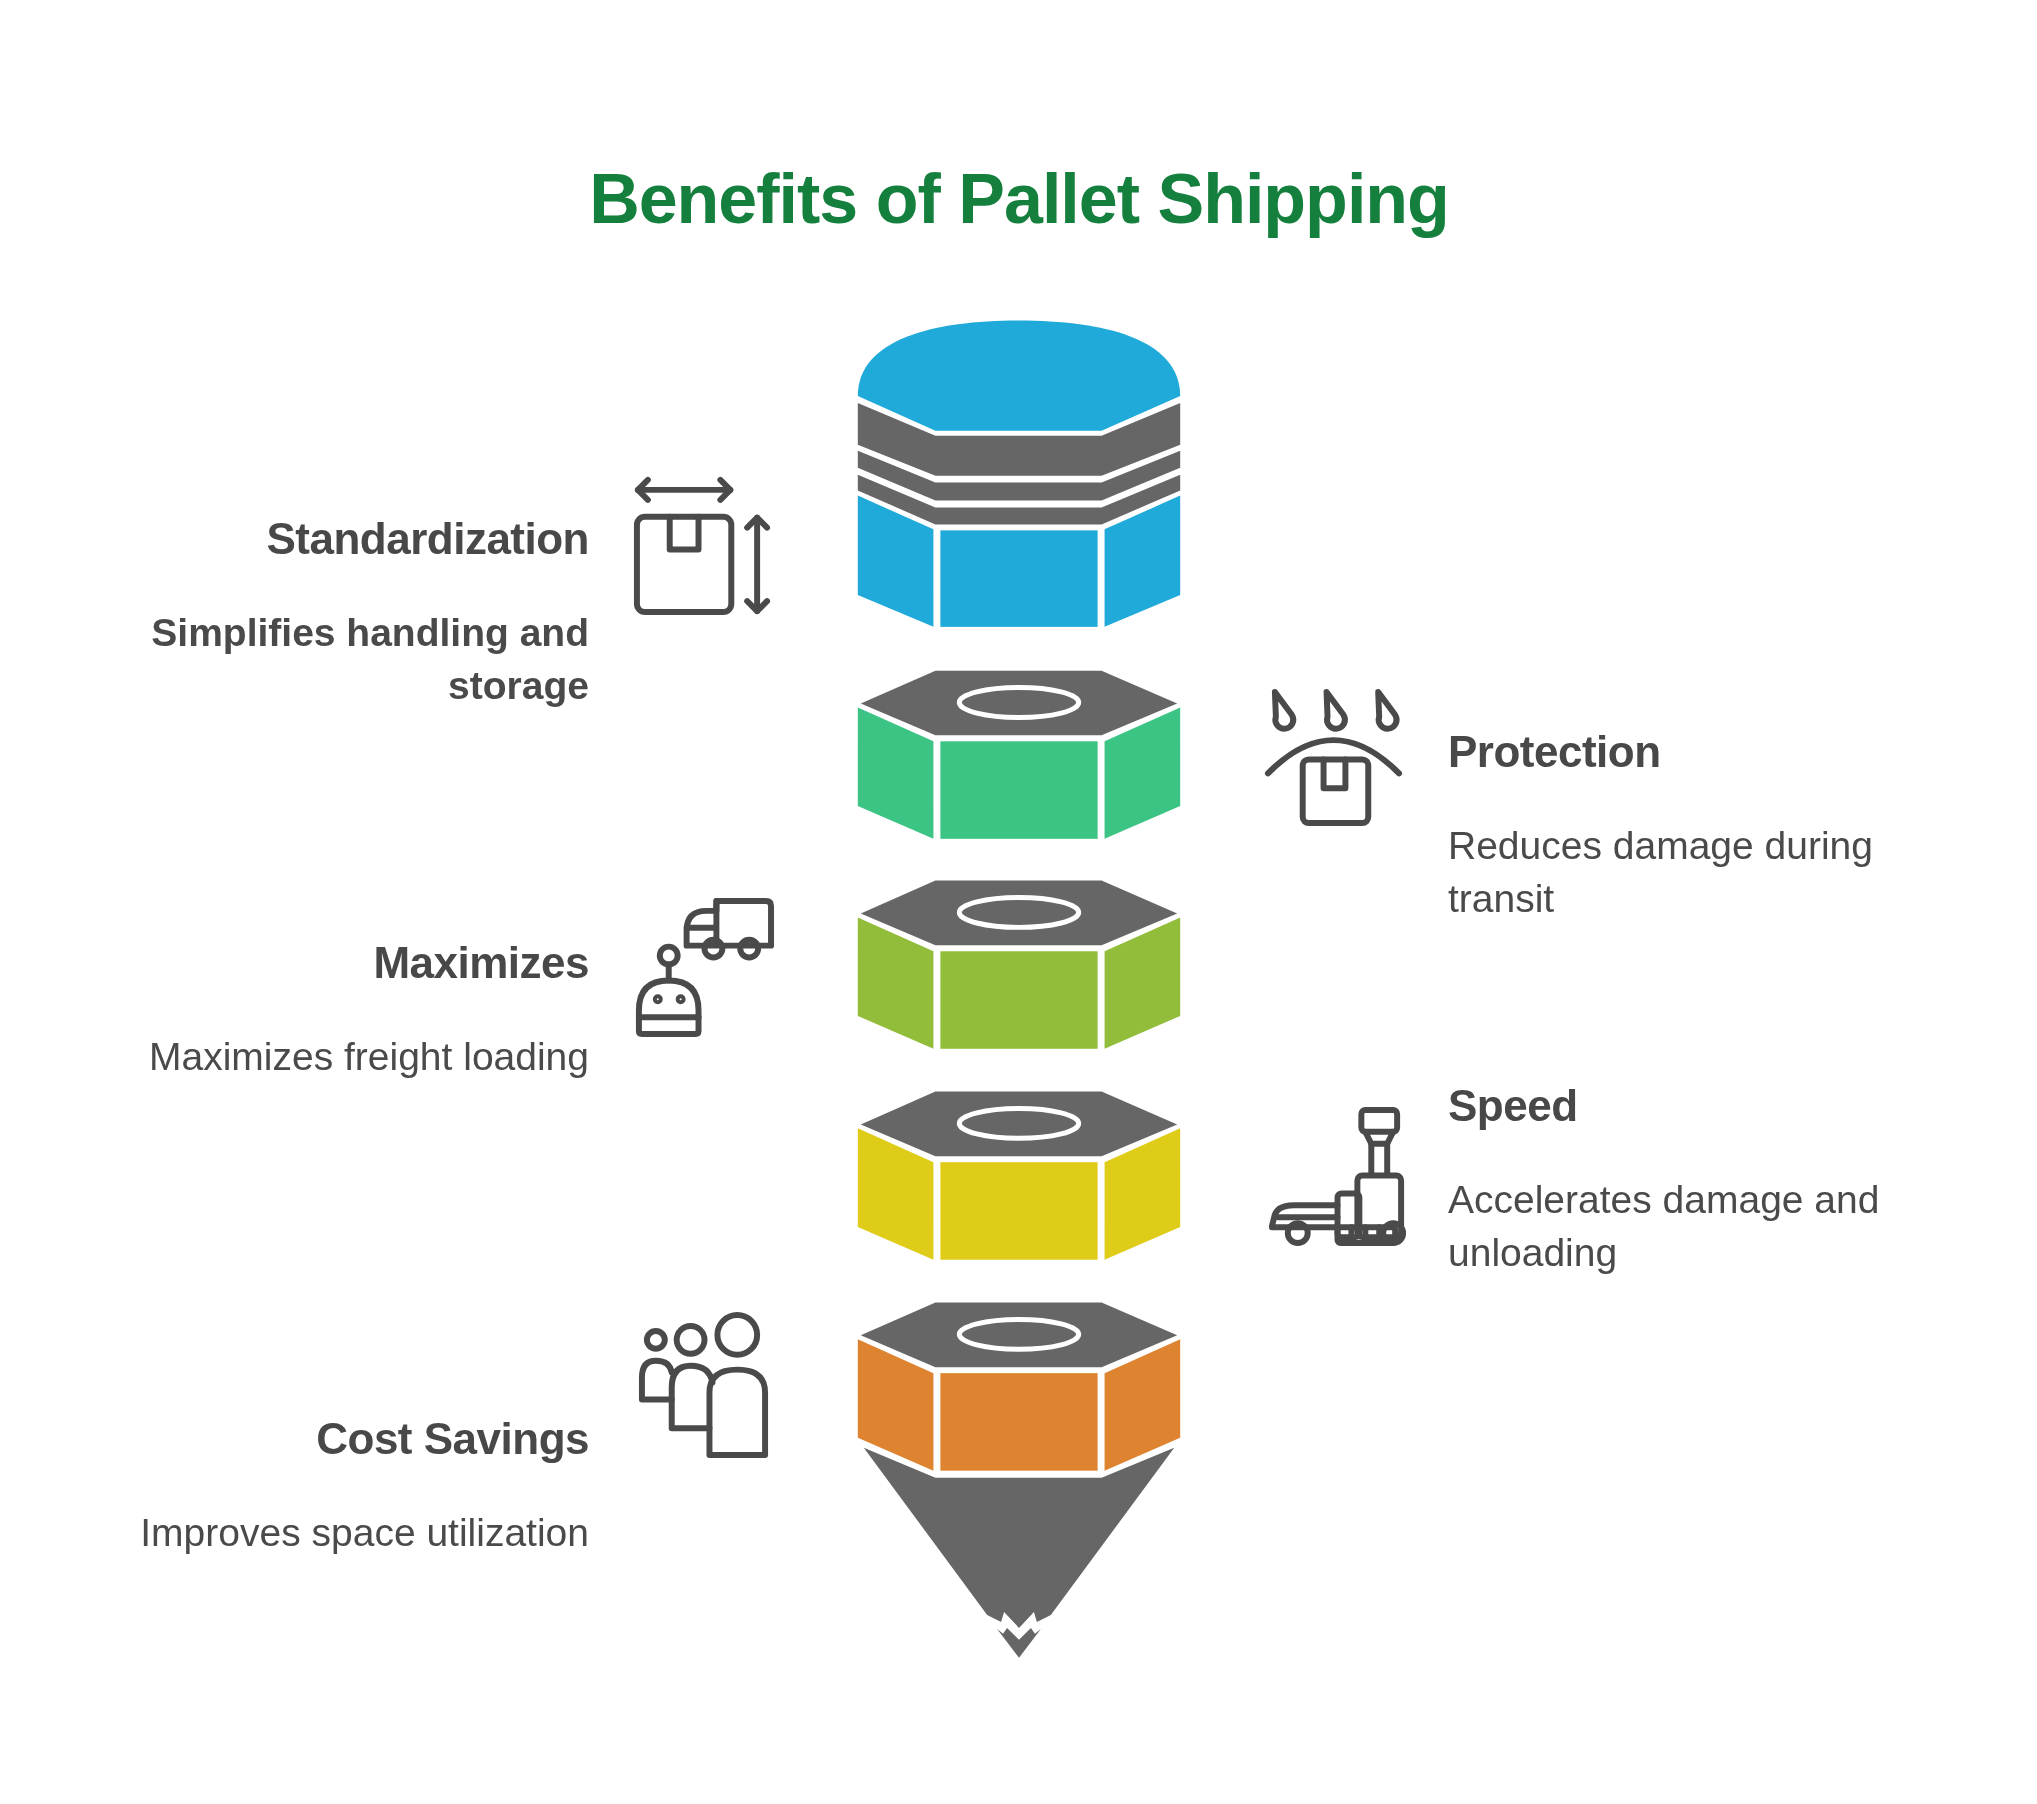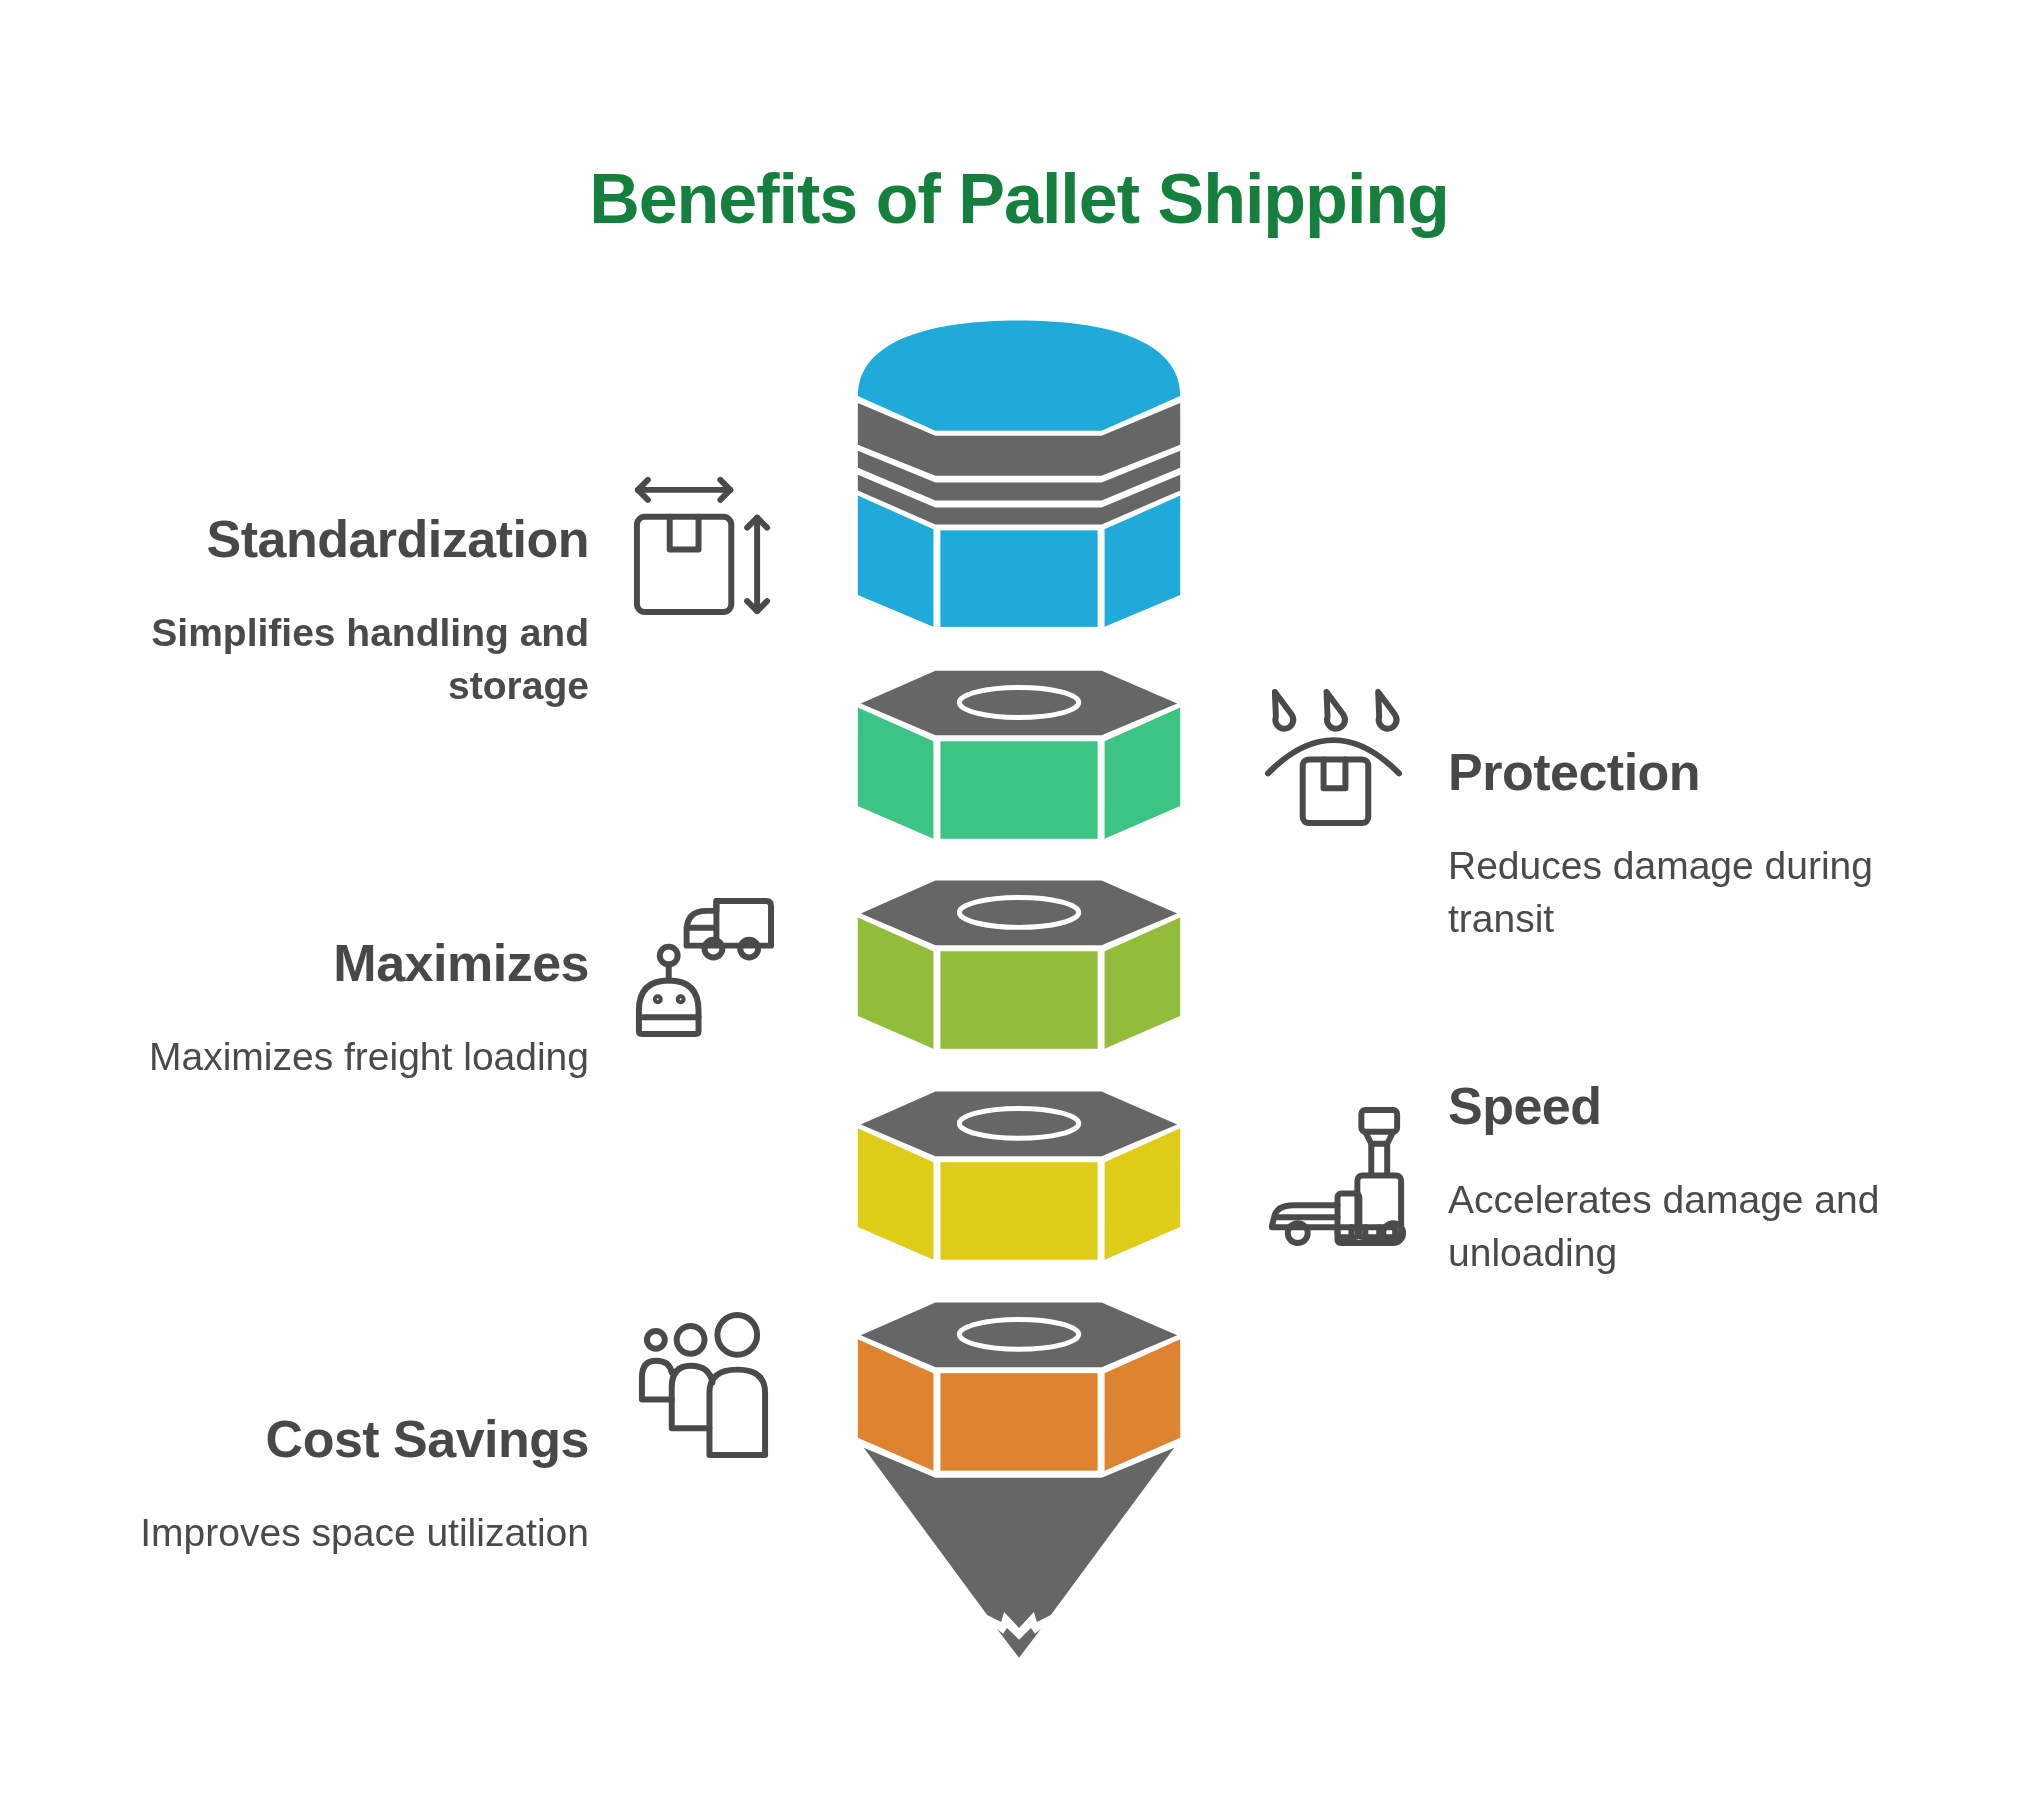--- a/index.html
+++ b/index.html
@@ -3,21 +3,21 @@
 <meta charset="utf-8">
 <style>
   html, body { margin: 0; padding: 0; background: #ffffff; }
   body { width: 2038px; height: 1805px; position: relative; overflow: hidden;
          font-family: "Liberation Sans", "DejaVu Sans", sans-serif; color: #484848; }
   .title { position: absolute; left: 0; width: 2038px; top: 157px; text-align: center;
            font-size: 70px; font-weight: bold; letter-spacing: -1px; color: #15803d; line-height: 84px; }
   .item { position: absolute; width: 557px; }
   .item.left { text-align: right; }
   .item.right { text-align: left; }
-  .item h2 { margin: 0; font-size: 52px; font-weight: bold; line-height: 66px; letter-spacing: -0.5px; color: #484848; }
+  .item h2 { margin: 0; font-size: 44px; font-weight: bold; line-height: 66px; letter-spacing: -0.5px; color: #484848; }
   .item p { margin: 34px 0 0 0; font-size: 39px; line-height: 53px; color: #4a4a4a; font-weight: normal; }
   svg.stack { position: absolute; left: 0; top: 0; }
   svg.icon { position: absolute; overflow: visible; }
   svg.icon * { fill: none; stroke-width: 6; stroke-linecap: round; stroke-linejoin: round; }
 </style>
 </head>
 <body>
 
 <div class="title">Benefits of Pallet Shipping</div>
 
@@ -78,21 +78,21 @@
     <polyline points="651,482 641,492 651,502"></polyline>
     <polyline points="724,482 734,492 724,502"></polyline>
     <rect x="640" y="519" width="95" height="96" rx="8"></rect>
     <polyline points="673,519 673,552 702,552 702,519"></polyline>
     <line x1="761" y1="520" x2="761" y2="614"></line>
     <polyline points="751,530 761,520 771,530"></polyline>
     <polyline points="751,604 761,614 771,604"></polyline>
   </g>
 </svg>
 
-<div class="item right" style="left:1448px; top:719px;margin-top:20px;">
+<div class="item right" style="left:1448px; top:719px;">
   <h2>Protection</h2>
   <p style="width:498px;">Reduces damage during transit</p>
 </div>
 <svg class="icon" style="left:1259px; top:682px;" width="149" height="149" viewBox="1265 685 150 150">
   <g stroke="#4a4a4a">
     <path d="M1281,695 L1298,718 A9,9 0 1 1 1282,720 Z"></path>
     <path d="M1333,695 L1350,718 A9,9 0 1 1 1334,720 Z"></path>
     <path d="M1385,695 L1402,718 A9,9 0 1 1 1386,720 Z"></path>
     <path d="M1274,777 Q1340,710 1406,777"></path>
     <rect x="1309" y="763" width="66" height="64" rx="6"></rect>

